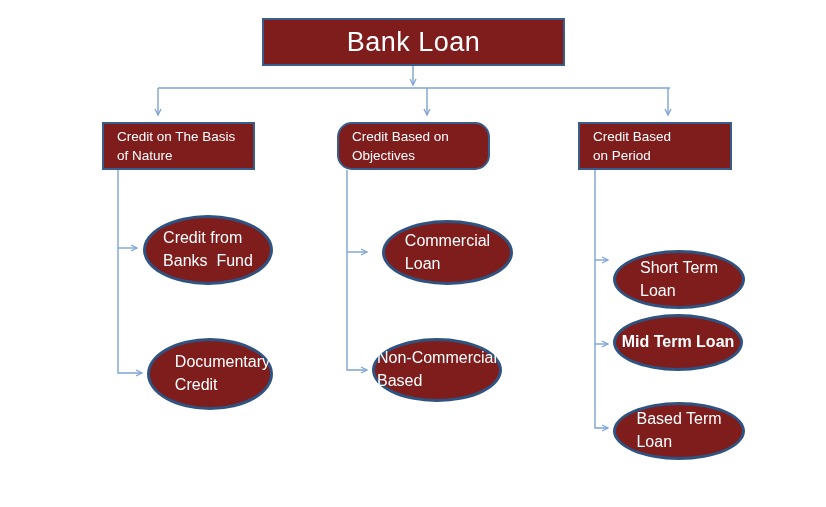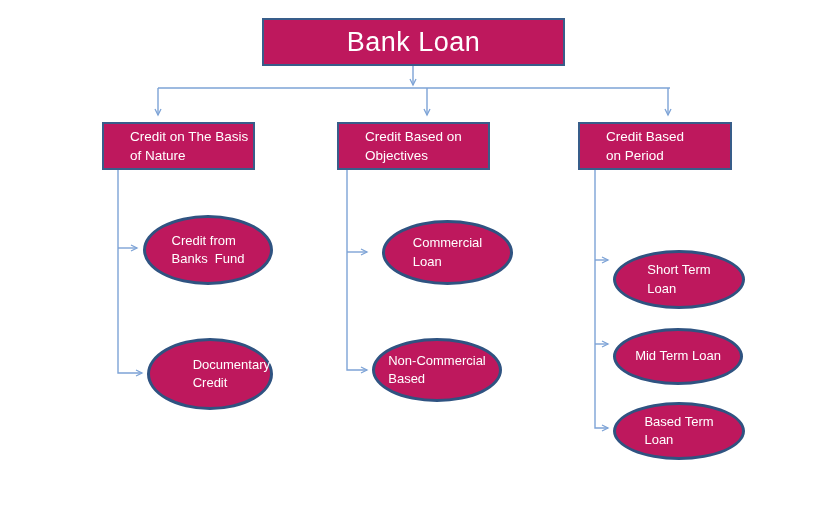--- a/index.html
+++ b/index.html
@@ -3,40 +3,40 @@
 <meta charset="utf-8">
 <style>
   html,body{margin:0;padding:0;background:#fff;}
   .canvas{
     position:relative;width:826px;height:507px;background:#ffffff;
     font-family:"Liberation Sans", sans-serif;overflow:hidden;
   }
   .connectors{position:absolute;left:0;top:0;width:826px;height:507px;}
   .node{
     position:absolute;display:flex;align-items:center;box-sizing:border-box;
-    color:#ffffff;background:#be185d;
+    color:#ffffff;background:#7f1d1d;
   }
   .rect{border:2.5px solid #385d8a;}
   .ellipse{border:3px solid #2f5381;border-radius:50%;justify-content:center;}
   .label{white-space:pre-wrap;line-height:1.42;}
   .root{left:262px;top:18px;width:303px;height:48px;justify-content:center;}
   .root .label{font-size:27px;line-height:1;letter-spacing:0.5px;}
   .branch{height:48px;font-size:13.5px;}
-  .branch .label{padding-left:26px;}
+  .branch .label{padding-left:13px;}
   .b1{left:102px;top:122px;width:153px;}
-  .b2{left:337px;top:122px;width:153px;}
+  .b2{left:337px;top:122px;width:153px;border-radius:15px;}
   .b3{left:578px;top:122px;width:154px;align-items:center;}
-  .leaf{font-size:13px;}
+  .leaf{font-size:16px;}
   .leaf .label{text-align:left;}
   .e1{left:143px;top:215px;width:130px;height:70px;}
   .e2{left:147px;top:338px;width:126px;height:72px;justify-content:flex-end;}
   .e3{left:382px;top:220px;width:131px;height:65px;}
   .e4{left:372px;top:338px;width:130px;height:64px;}
   .e5{left:613px;top:250px;width:132px;height:59px;}
-  .e6{left:613px;top:328px;width:130px;height:57px;}
+  .e6{left:613px;top:314px;width:130px;height:57px;font-weight:bold;}
   .e7{left:613px;top:402px;width:132px;height:58px;}
 </style>
 </head>
 <body>
 
 <div class="canvas">
 
   <svg class="connectors" viewBox="0 0 826 507" xmlns="http://www.w3.org/2000/svg">
     <defs>
       <marker id="arrow" markerWidth="10" markerHeight="10" refX="7" refY="4" orient="auto" markerUnits="userSpaceOnUse">

